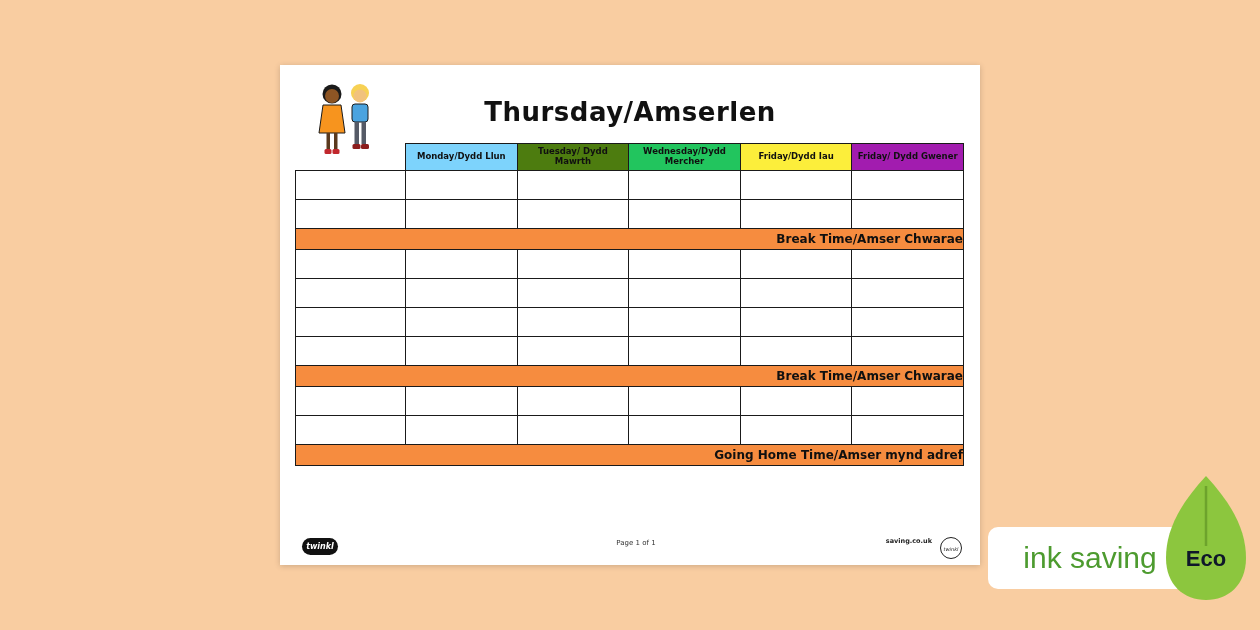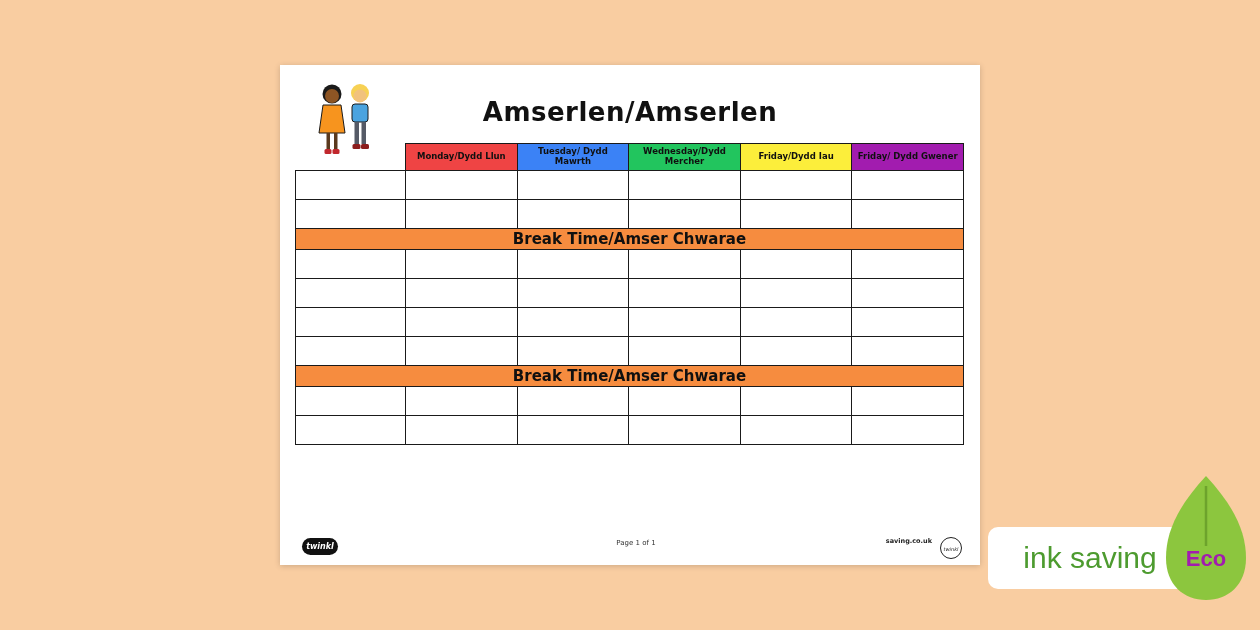--- a/index.html
+++ b/index.html
@@ -22,22 +22,22 @@
   
   .timetable {
     position:absolute; left:15px; top:78px; width:668px;
     border-collapse:collapse; table-layout:fixed;
   }
   .timetable td { border:1.5px solid #1a1a1a; background:#fff; }
   .timetable td.corner { border:none; background:transparent; }
   .timetable tr.hdr td { height:27px; text-align:center; vertical-align:middle;
     font-size:8.5px; font-weight:bold; color:#101010; line-height:1.15; padding:1px 2px; }
   .timetable tr.row td { height:29px; }
-  .timetable tr.banner td { height:21px; background:#f68c3f; text-align:center;
-    vertical-align:middle; font-size:15px; font-weight:bold; color:#101010; }
+  .timetable tr.banner td { height:21px; background:#f68c3f; text-align:right;
+    vertical-align:middle; font-size:12px; font-weight:bold; color:#101010; }
   col.c-time { width:110px; }
   col.c-day  { width:111.6px; }
 
   
   .footer-page {
     position:absolute; bottom:18px; left:0; width:100%;
     text-align:center; font-size:7px; color:#333;margin-left:6px;
   }
   .brand-left {
     position:absolute; left:22px; bottom:10px; width:36px; height:17px;
@@ -58,21 +58,21 @@
   .ink-box {
     position:absolute; left:988px; top:527px; width:204px; height:62px;
     background:#ffffff; border-radius:10px;
     display:flex; align-items:center; justify-content:center;
   }
   .ink-box span { font-size:30px; color:#4d9b2f;
     font-family:"Liberation Sans", sans-serif; }
   .eco-leaf { position:absolute; left:1164px; top:476px; width:84px; height:126px; }
   .eco-label {
     position:absolute; left:1164px; top:546px; width:84px; text-align:center;
-    color:#a21caf; font-size:22px; font-weight:bold;
+    color:#0f172a; font-size:22px; font-weight:bold;
     font-family:"Liberation Sans", sans-serif;
   }
 </style>
 </head>
 <body>
 
 <div class="page">
 
   <svg class="kids" viewBox="0 0 72 80">
 
@@ -86,37 +86,37 @@
 
     <circle cx="50" cy="10" r="9" fill="#f7d154"></circle>
     <circle cx="50" cy="13" r="6.5" fill="#f1c27d"></circle>
     <rect x="42" y="21" width="16" height="18" rx="3" fill="#4aa3df" stroke="#1a1a1a" stroke-width="1"></rect>
     <rect x="44.5" y="39" width="4.5" height="22" fill="#555a66"></rect>
     <rect x="51.5" y="39" width="4.5" height="22" fill="#555a66"></rect>
     <rect x="42.5" y="61" width="8" height="5" rx="1.5" fill="#8c1d1d"></rect>
     <rect x="51" y="61" width="8" height="5" rx="1.5" fill="#8c1d1d"></rect>
   </svg>
 
-  <div class="page-title">Amserlen/Amserlen</div>
+  <div class="page-title">Thursday/Amserlen</div>
 
   <table class="timetable">
     <colgroup>
       <col class="c-time">
         <col class="c-day">
         <col class="c-day">
         <col class="c-day">
         <col class="c-day">
         <col class="c-day">
     </colgroup>
 
     <tbody>
         <tr class="hdr">
       <td class="corner"></td>
-      <td style="background: #ef4444;">Monday/Dydd Llun</td>
-      <td style="background: #3b82f6;">Tuesday/ Dydd Mawrth</td>
+      <td style="background: #7dd3fc;">Monday/Dydd Llun</td>
+      <td style="background: #4d7c0f;">Tuesday/ Dydd Mawrth</td>
       <td style="background: #22c55e;">Wednesday/Dydd Mercher</td>
       <td style="background: rgb(252, 238, 59);">Friday/Dydd Iau</td>
       <td style="background: #a21caf;">Friday/ Dydd Gwener</td>
     </tr>
 
     <tr class="row">
       <td></td>
           <td></td>
           <td></td>
           <td></td>
@@ -185,20 +185,23 @@
     </tr>
     <tr class="row">
       <td></td>
           <td></td>
           <td></td>
           <td></td>
           <td></td>
           <td></td>
     </tr>
 
+    <tr class="banner">
+      <td colspan="6">Going Home Time/Amser mynd adref</td>
+    </tr>
   </tbody>
     </table>
 
   <div class="brand-left">twinkl</div>
   <div class="footer-page">Page 1 of 1</div>
   <div class="brand-right">saving.co.uk</div>
   <div class="brand-badge">twinkl</div>
 </div>
 
 <div class="ink-box">

